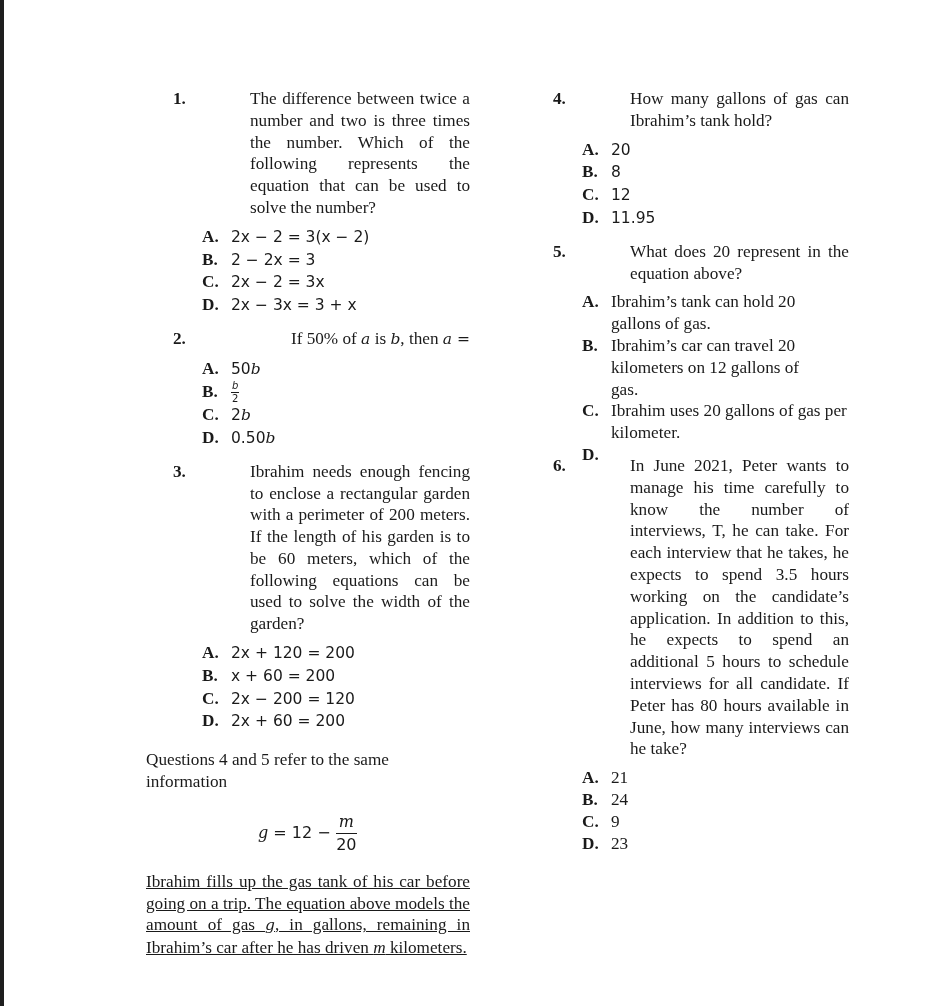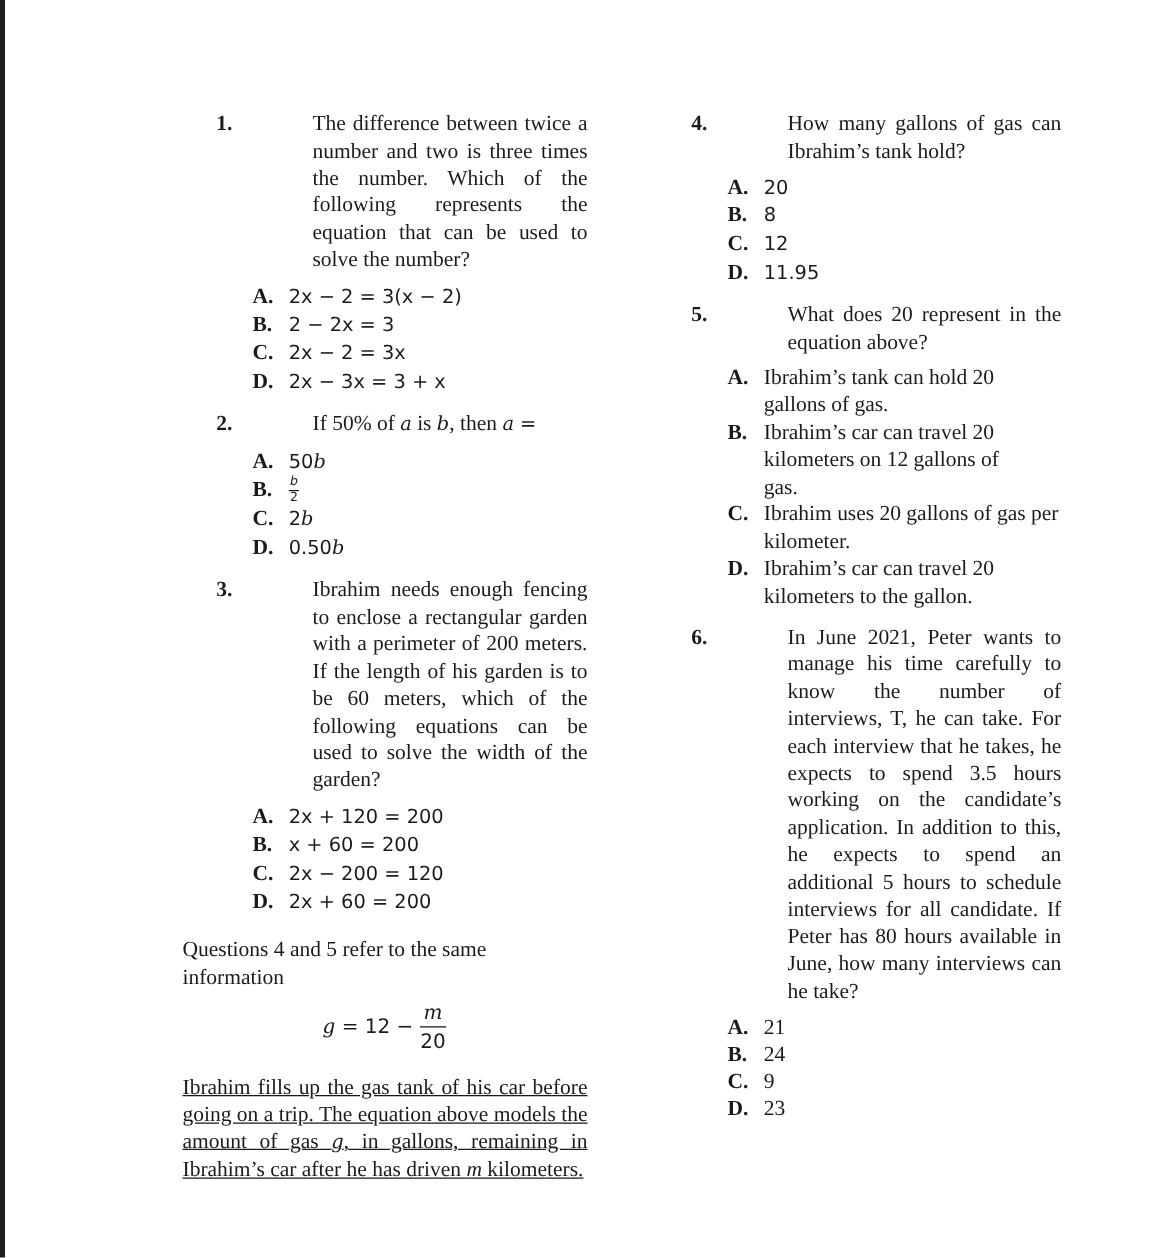--- a/index.html
+++ b/index.html
@@ -18,21 +18,21 @@
     .opts { margin-top: 7px; }
     .opt { position: relative; padding-left: 29px; line-height: 21.8px; text-align: left; }
     .olabel { position: absolute; left: 0; top: 0; font-weight: bold; }
     .math { font-family: "DejaVu Sans", sans-serif; font-size: 15.5px; }
     .mathi { font-family: "DejaVu Serif", serif; font-style: italic; font-size: 15.5px; }
     i.v { font-family: "Liberation Serif", serif; font-style: italic; }
     .frac { display: inline-block; vertical-align: middle; text-align: center; font-family: "DejaVu Sans", sans-serif; line-height: 1; }
     .frac .num { display: block; font-size: 10px; font-style: italic; border-bottom: 1px solid #1a1a1a; padding: 0 1px 1px; }
     .frac .den { display: block; font-size: 10px; padding-top: 1px; }
     .intro { font-weight: normal; font-size: 17.2px; line-height: 21.8px; }
-    .eq { text-align: left; padding-left: 112px; margin-top: 8px; font-family: "DejaVu Sans", sans-serif; font-size: 16px; height: 46px; position: relative; }
+    .eq { text-align: left; padding-left: 112px; margin-top: 20px; font-family: "DejaVu Sans", sans-serif; font-size: 16px; height: 46px; position: relative; }
     .eq .g { font-family: "DejaVu Serif", serif; font-style: italic; }
     .bigfrac { display: inline-block; vertical-align: middle; text-align: center; line-height: 1.15; }
     .bigfrac .num { display: block; font-family: "DejaVu Serif", serif; font-style: italic; font-size: 16px; border-bottom: 1px solid #1a1a1a; padding: 0 3px 2px; }
     .bigfrac .den { display: block; font-size: 16px; padding-top: 2px; }
     .passage { font-size: 17.2px; line-height: 21.8px; text-align: justify; margin-top: 12px; text-decoration: underline; }
     .gap-s { height: 11px; }
   </style>
 </head>
 <body>
 
@@ -48,21 +48,21 @@
       <div class="opt"><span class="olabel">B.</span><span class="math">2 − 2x = 3</span></div>
       <div class="opt"><span class="olabel">C.</span><span class="math">2x − 2 = 3x</span></div>
       <div class="opt"><span class="olabel">D.</span><span class="math">2x − 3x = 3 + x</span></div>
     </div>
   </div>
 
   <div class="gap-s"></div>
 
   <div class="q q-left">
     <span class="qnum">2.</span>
-    <div class="stem" style="text-align:left"><span>If 50% of </span><i class="mathi">a</i><span> is </span><i class="mathi">b</i><span>, then </span><i class="mathi">a</i><span class="math"> =</span></div>
+    <div class="stem" style="text-align:right"><span>If 50% of </span><i class="mathi">a</i><span> is </span><i class="mathi">b</i><span>, then </span><i class="mathi">a</i><span class="math"> =</span></div>
     <div class="opts">
       <div class="opt"><span class="olabel">A.</span><span class="math">50</span><i class="mathi">b</i></div>
       <div class="opt"><span class="olabel">B.</span><span class="frac"><span class="num">b</span><span class="den">2</span></span></div>
       <div class="opt"><span class="olabel">C.</span><span class="math">2</span><i class="mathi">b</i></div>
       <div class="opt"><span class="olabel">D.</span><span class="math">0.50</span><i class="mathi">b</i></div>
     </div>
   </div>
 
   <div class="gap-s"></div>
 
@@ -101,21 +101,21 @@
 
   <div class="gap-s"></div>
 
   <div class="q">
     <span class="qnum">5.</span>
     <div class="stem">What does 20 represent in the equation above?</div>
     <div class="opts" style="width:235px">
       <div class="opt"><span class="olabel">A.</span><span>Ibrahim’s tank can hold 20 gallons of gas.</span></div>
       <div class="opt"><span class="olabel">B.</span><span>Ibrahim’s car can travel 20 kilometers on 12 gallons of gas.</span></div>
       <div class="opt" style="width:260px"><span class="olabel">C.</span><span>Ibrahim uses 20 gallons of gas per kilometer.</span></div>
-      <div class="opt"><span class="olabel">D.</span><span>Ibrahim’s car can travel 20 kilometers to the gallon.</span></div>
+      <div class="opt"><span class="olabel">D.</span></div>
     </div>
   </div>
 
   <div class="gap-s"></div>
 
   <div class="q">
     <span class="qnum">6.</span>
     <div class="stem">In June 2021, Peter wants to manage his time carefully to know the number of interviews, T, he can take. For each interview that he takes, he expects to spend 3.5 hours working on the candidate’s application. In addition to this, he expects to spend an additional 5 hours to schedule interviews for all candidate. If Peter has 80 hours available in June, how many interviews can he take?</div>
     <div class="opts">
       <div class="opt"><span class="olabel">A.</span><span>21</span></div>

